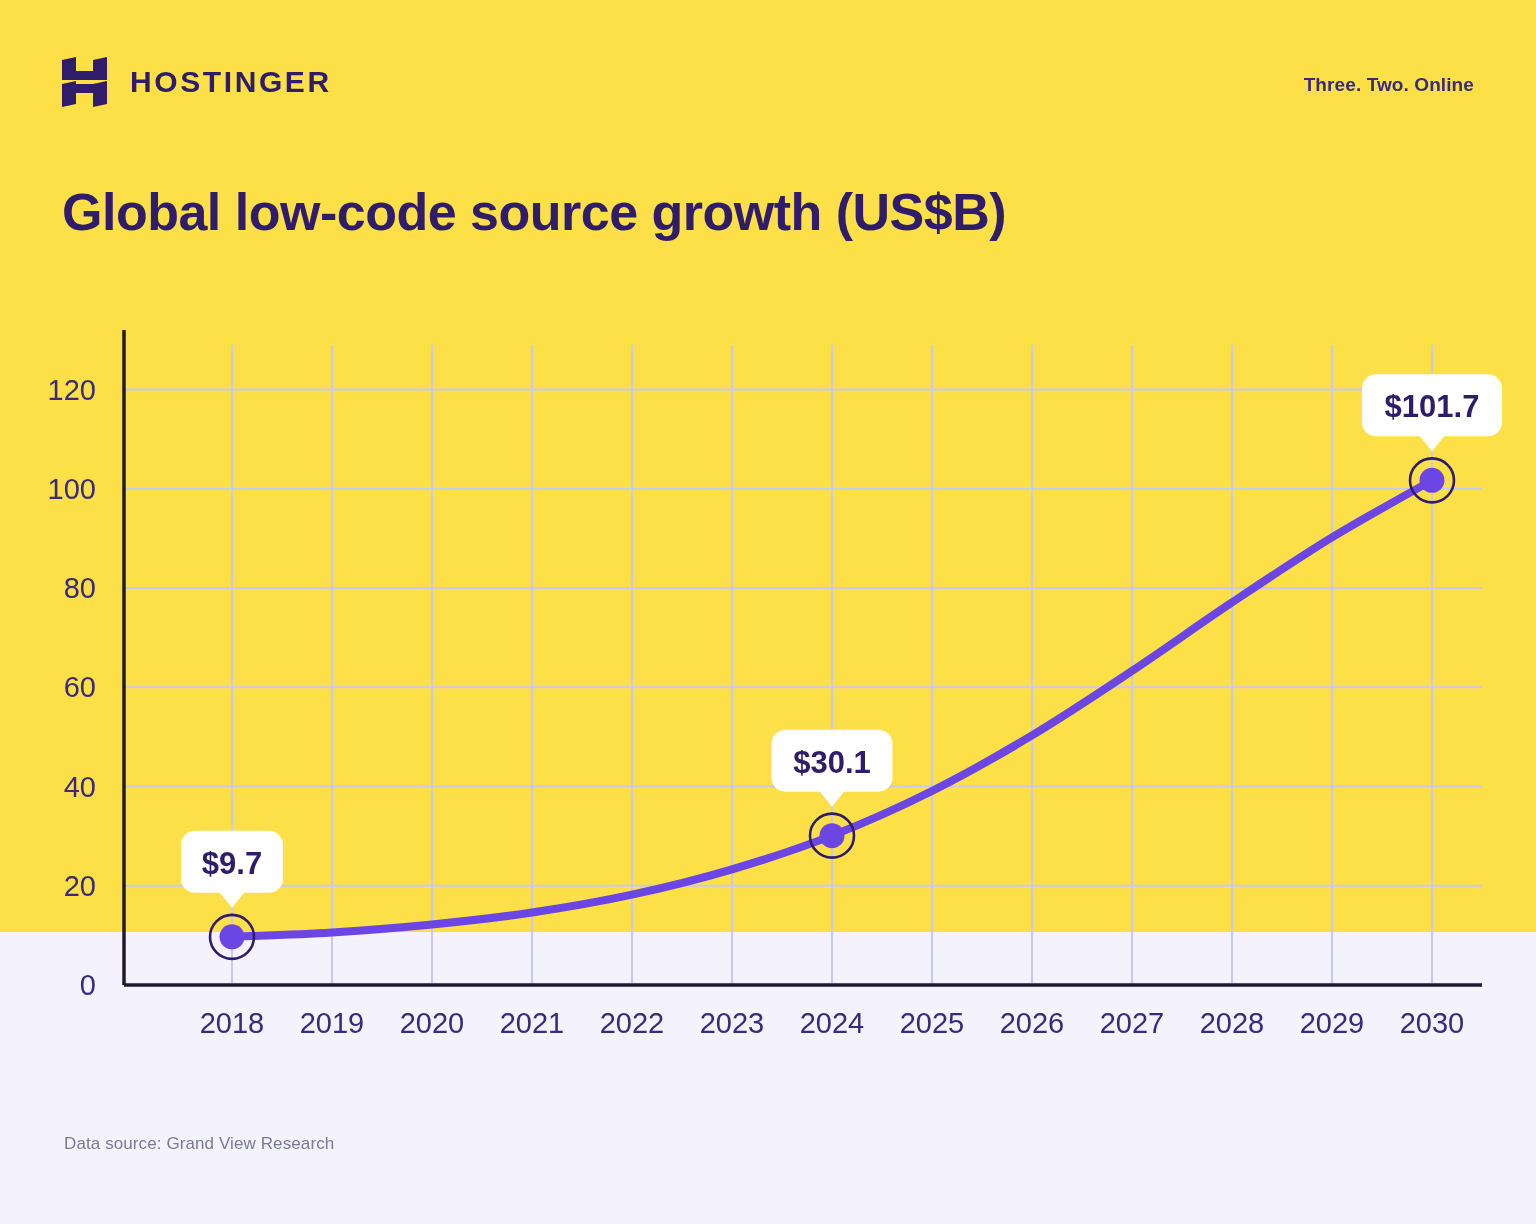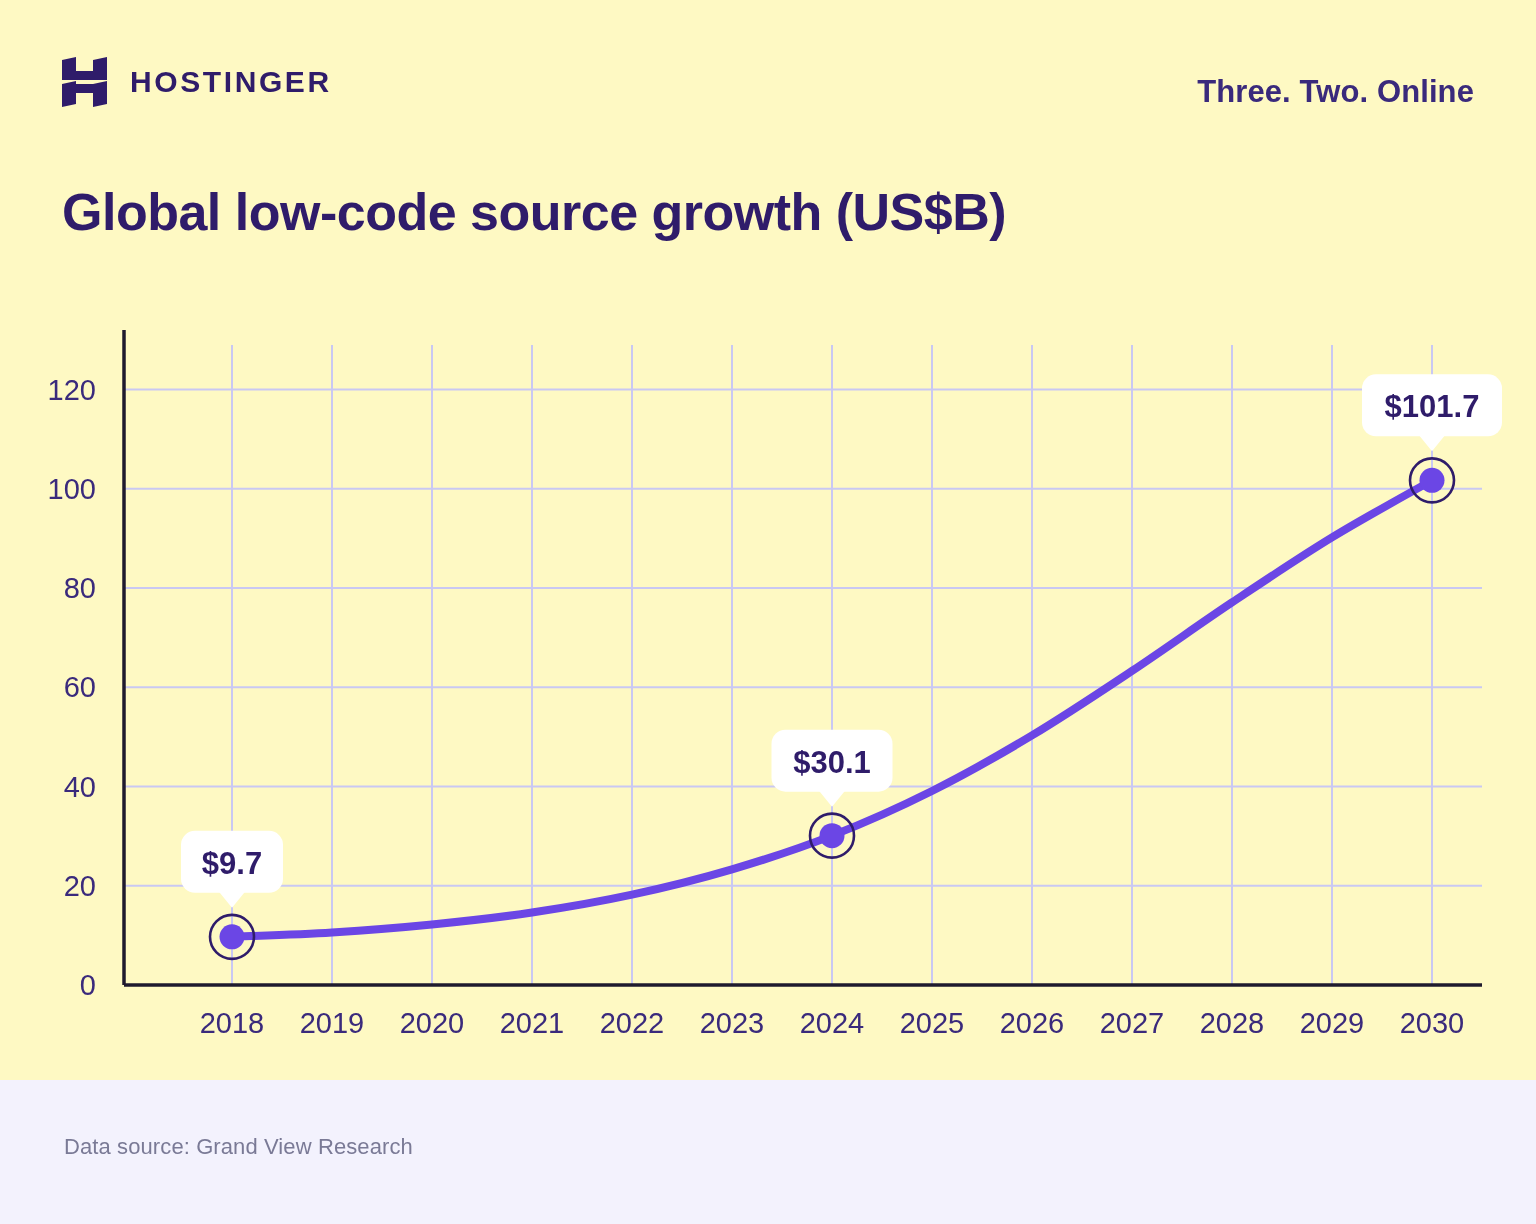--- a/index.html
+++ b/index.html
@@ -2,38 +2,38 @@
 <html><head>
 <meta charset="utf-8">
 <style>
   * { margin:0; padding:0; box-sizing:border-box; }
   html, body {
     width:1536px; height:1224px;
     background:#f3f2fd;
     font-family:"Liberation Sans", sans-serif;
     overflow:hidden;
   }
-  .page { position:relative; width:1536px; height:1080px; background:#fef9c3; }
+  .page { position:relative; width:1536px; height:932px; background:#fde047; }
 
   
   .header {
     position:absolute; left:0; top:0; width:100%; height:160px;
   }
   .brand {
     position:absolute; left:62px; top:57px;
     display:flex; align-items:center; gap:22px;
   }
   .brand-mark { width:46px; height:50px; display:block; }
   .brand-word {
     font-size:30px; font-weight:bold; letter-spacing:2.6px;
     color:#2f1c6a; line-height:1;
   }
   .tagline {
     position:absolute; right:62px; top:74px;
-    font-size:31px; font-weight:bold; color:#3a2a7c; letter-spacing:.1px;
+    font-size:19px; font-weight:bold; color:#3a2a7c; letter-spacing:.1px;
   }
 
   
   .title {
     position:absolute; left:62px; top:182px;
     font-size:52px; font-weight:bold; color:#2f1c6a;
     letter-spacing:-.5px; line-height:1.18;
     white-space:nowrap;
   }
 
@@ -58,21 +58,21 @@
 
   .callout-box { fill:#ffffff; }
   .callout-text {
     fill:#2f1c6a; font-family:"Liberation Sans", sans-serif;
     font-size:31px; font-weight:bold; text-anchor:middle;
   }
 
   
   .source {
     position:absolute; left:64px; top:1134px;
-    font-size:22px; color:#7a7a96; letter-spacing:.1px;
+    font-size:17px; color:#7a7a96; letter-spacing:.1px;
   }
 </style>
 </head>
 <body>
 
 <div class="page">
 
   <div class="header">
     <div class="brand">
       <svg class="brand-mark" viewBox="0 0 46 50" aria-hidden="true">

